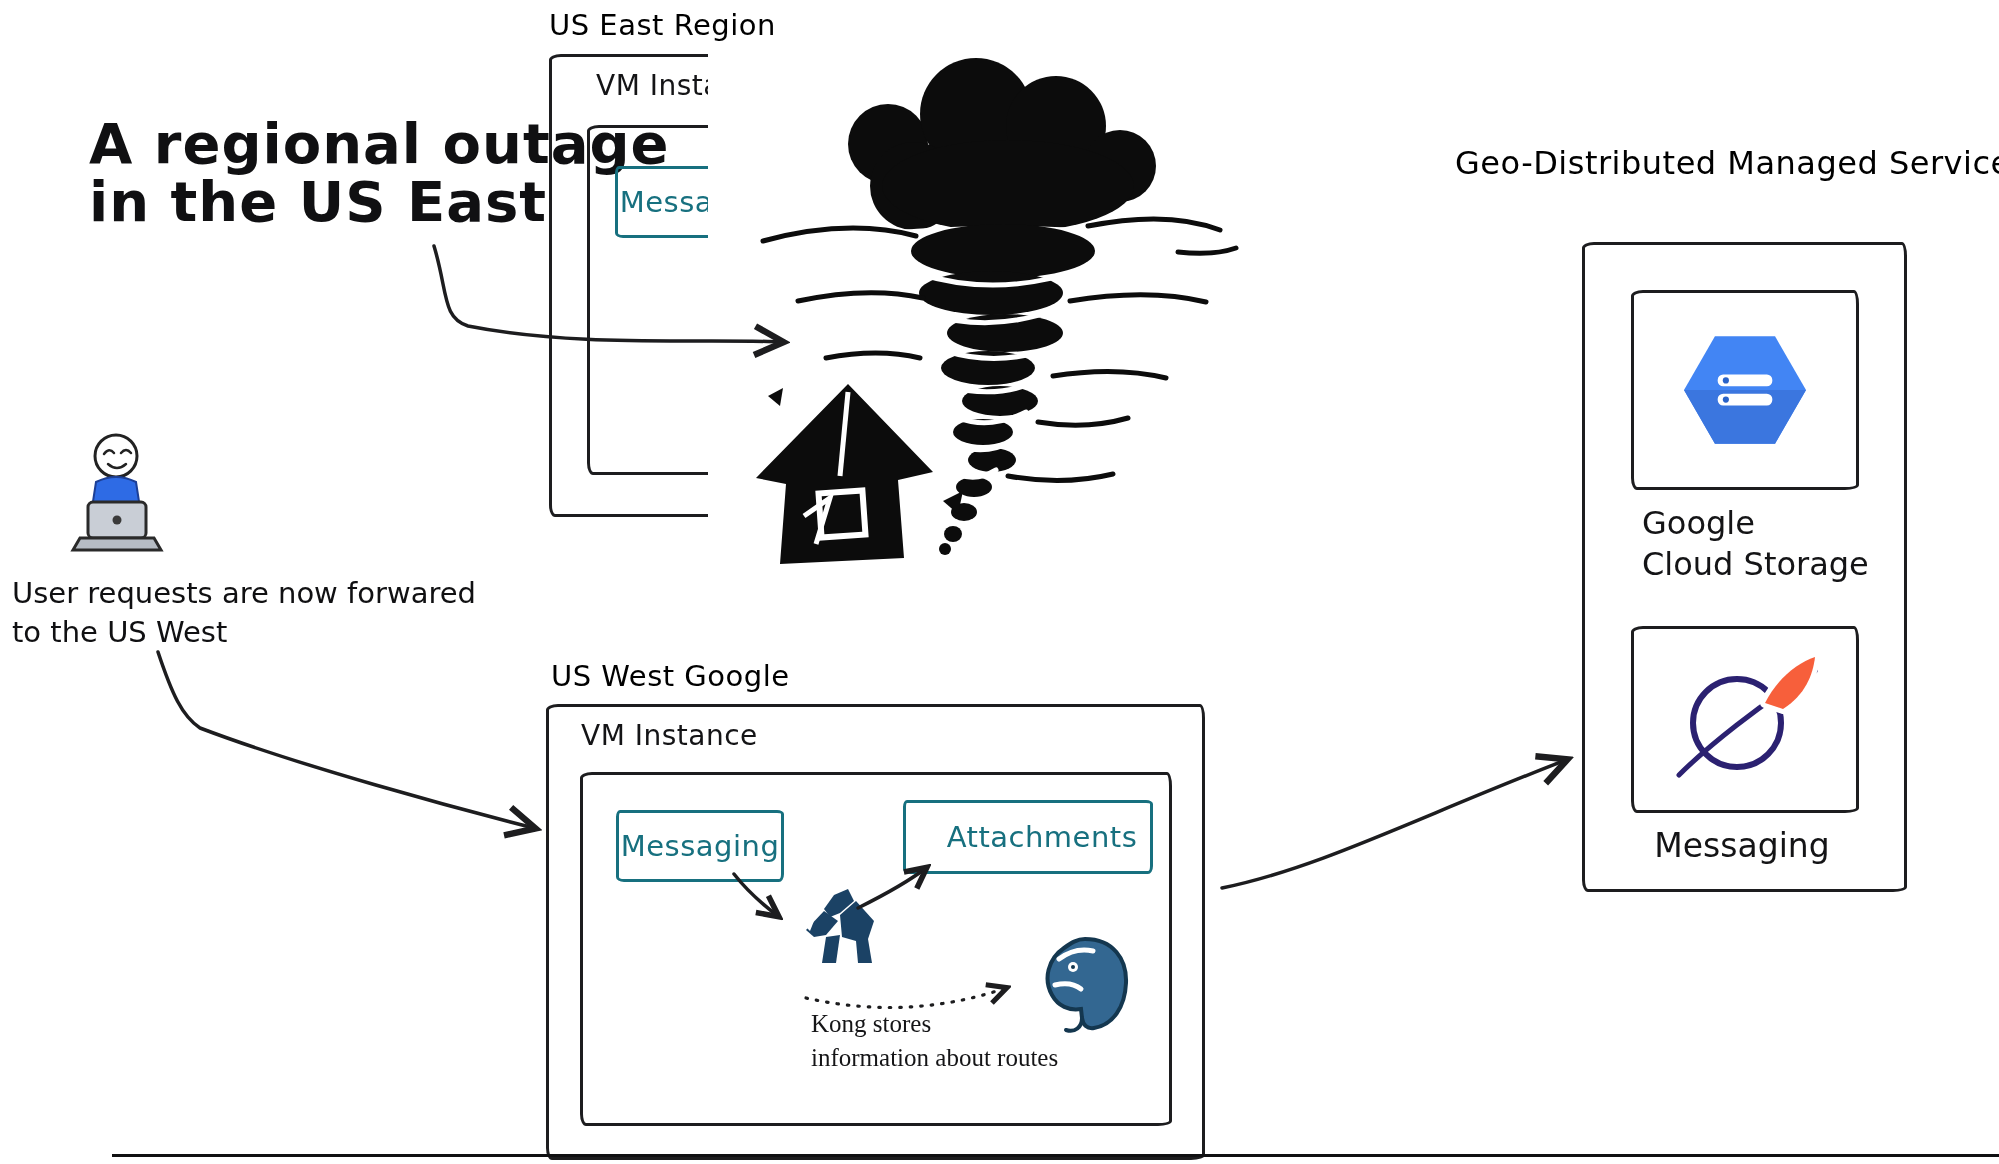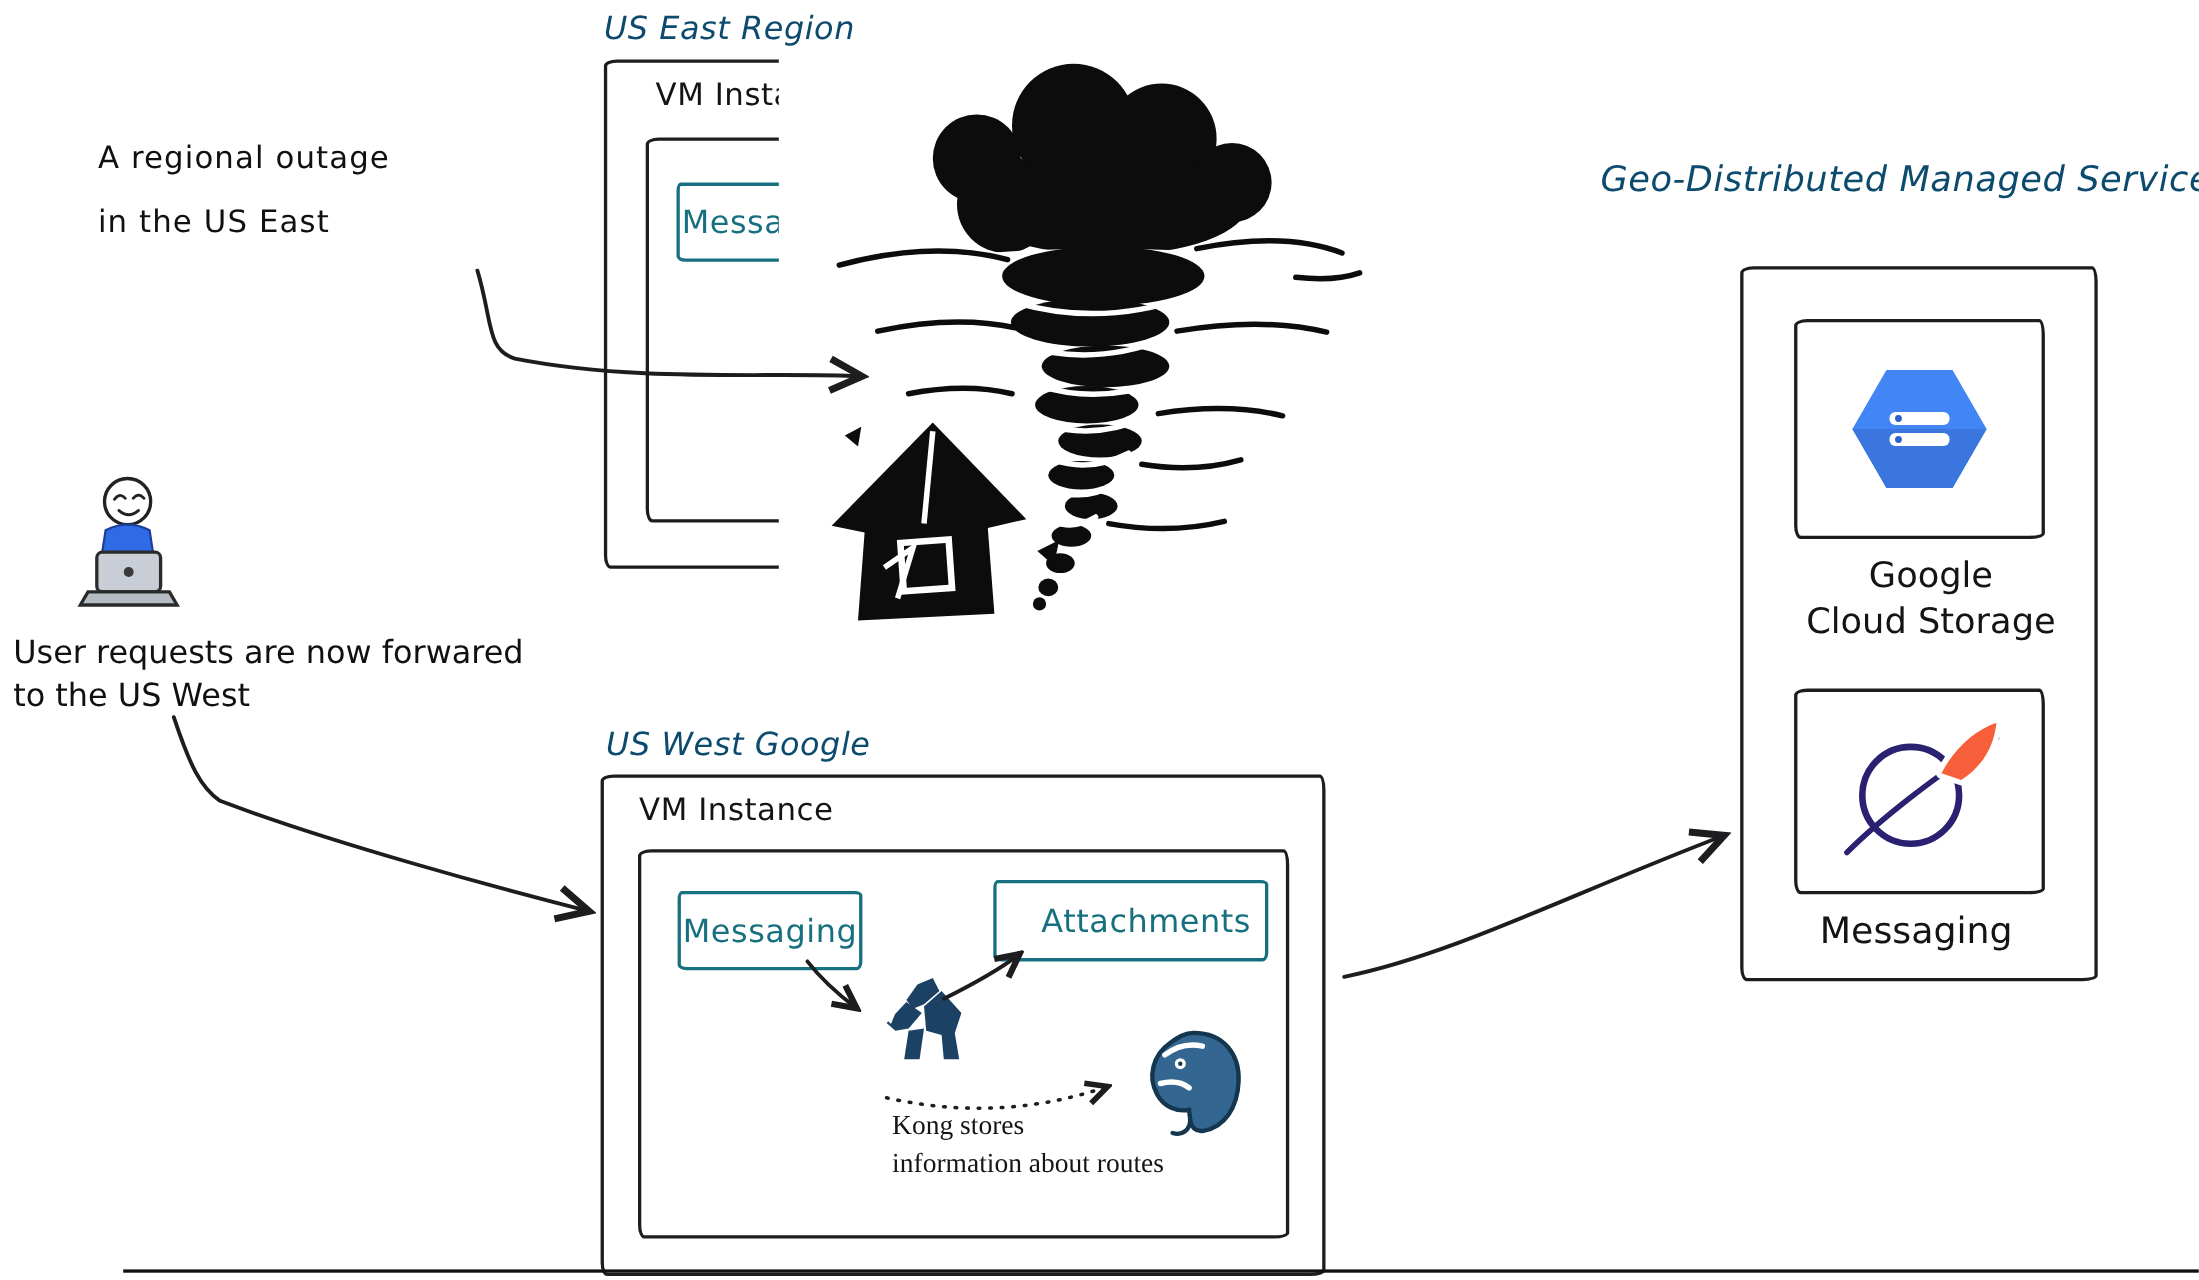--- a/index.html
+++ b/index.html
@@ -12,24 +12,24 @@
   .sketch-box{
     position:absolute;border:3.5px solid #1d1d1f;background:transparent;
     border-radius:12px 5px 14px 6px / 6px 14px 5px 12px;
   }
   .teal-box{
     position:absolute;border:3.5px solid #17707f;background:#fff0;
     border-radius:4px 7px 5px 8px / 7px 4px 8px 5px;
     display:flex;align-items:center;justify-content:center;
   }
   .teal-box .lbl{color:#17707f;font-size:29px;letter-spacing:.5px;white-space:nowrap;}
-  .region-title{position:absolute;font-size:29px;letter-spacing:.5px;white-space:nowrap;color:#0c4a6e;font-style:italic;}
+  .region-title{position:absolute;font-size:29px;letter-spacing:.5px;white-space:nowrap;color:#000000;}
   .vm-label{position:absolute;font-size:28px;letter-spacing:.5px;white-space:nowrap;color:#141416;}
   .note{position:absolute;color:#101012;white-space:nowrap;}
-  .note-big{font-size:28px;line-height:58px;letter-spacing:1px;}
+  .note-big{font-size:56px;line-height:58px;letter-spacing:1px;font-weight:bold;}
   .note-small{font-size:29px;line-height:39px;}
   .caption{font-size:25px;line-height:34px;color:#151517;}
   .svc-label{font-size:32px;line-height:41px;color:#141416;}
   .overlay{position:absolute;left:0;top:0;pointer-events:none;z-index:10;}
   #tornado-card{position:absolute;left:708px;top:46px;width:542px;height:528px;background:#ffffff;z-index:5;}
   #bottom-line{position:absolute;left:112px;top:1154px;width:1887px;height:3px;background:#101012;}
 </style>
 </head>
 <body>
 
@@ -174,21 +174,21 @@
     <div class="sketch-box" style="left:46px;top:45px;width:222px;height:194px;border-width:3px;">
       <svg class="abs" style="left:42px;top:36px;" width="138" height="122" viewBox="0 0 150 134">
         <polygon points="8,67 42,8 108,8 142,67 108,126 42,126" fill="#4285f4"></polygon>
         <polygon points="8,67 142,67 108,126 42,126" fill="#3b76df"></polygon>
         <rect x="45" y="50" width="60" height="13" rx="6" fill="#ffffff"></rect>
         <circle cx="54" cy="56.5" r="3.4" fill="#2a63c9"></circle>
         <rect x="45" y="71" width="60" height="13" rx="6" fill="#ffffff"></rect>
         <circle cx="54" cy="77.5" r="3.4" fill="#2a63c9"></circle>
       </svg>
     </div>
-    <div class="svc-label abs" style="left:57px;top:258px;text-align:center;">
+    <div class="svc-label abs" style="left:57px;top:258px;">
       <div>Google</div>
       <div>Cloud Storage</div>
     </div>
 
     <div class="sketch-box" style="left:46px;top:381px;width:222px;height:181px;border-width:3px;">
       <svg class="abs" style="left:31px;top:10px;" width="160" height="155" viewBox="0 0 160 155">
         <circle cx="72" cy="84" r="44" stroke="#2b2171" stroke-width="6" fill="none"></circle>
         <path d="M14 136 C40 110 96 64 150 32" stroke="#2b2171" stroke-width="5" fill="none" stroke-linecap="round"></path>
         <path d="M100 64 C112 40 132 24 150 18 C148 36 140 56 118 70 Z" fill="#ffffff" stroke="#ffffff" stroke-width="10" stroke-linejoin="round"></path>
         <path d="M100 64 C112 40 132 24 150 18 C148 36 140 56 118 70 Z" fill="#f75f3b"></path>

